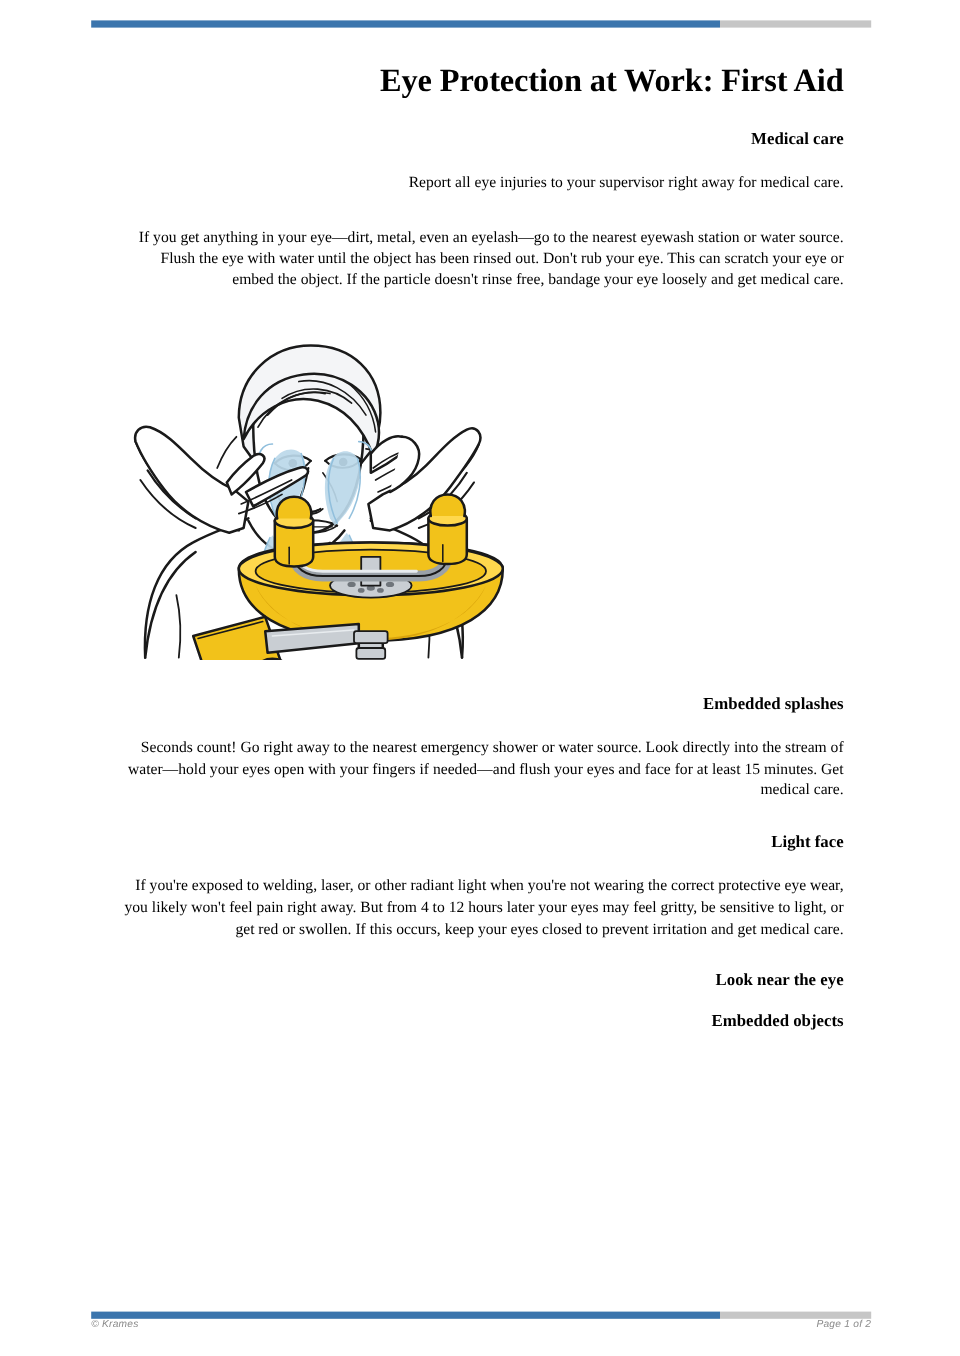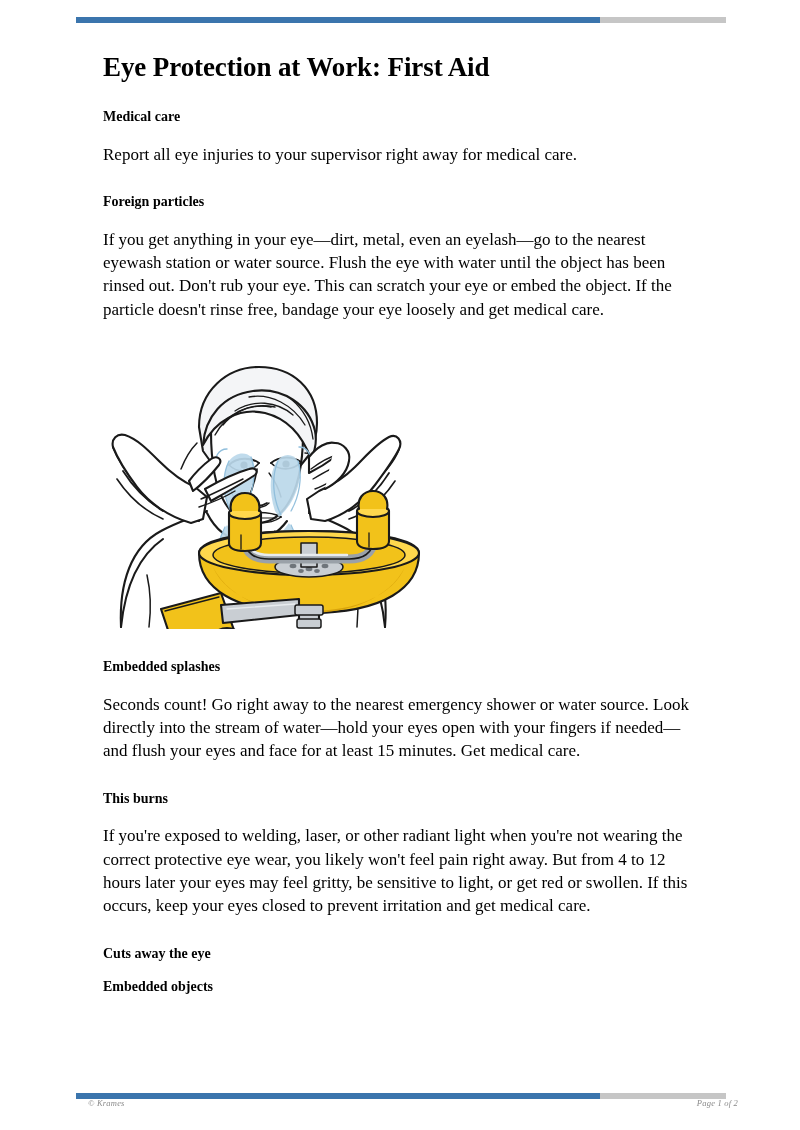--- a/index.html
+++ b/index.html
@@ -50,65 +50,65 @@
   }
   #footer-rule .seg-blue { width: 524px; }
   #footer-rule .seg-gray { width: 126px; }
 
   
   .content {
     position: absolute;
     left: 103px;
     top: 52px;
     width: 600px;
+    text-align: right;
   }
 
   .doc-title {
     font-size: 27px;
     font-weight: bold;
     line-height: 1.15;
     letter-spacing: -0.1px;
     margin: 0 0 26px 0;
   }
 
   .section-heading {
     font-size: 14px;
     font-weight: bold;
     line-height: 1.2;
     margin: 0 0 17px 0;
   }
 
   .body-text {
-    font-size: 17px;
+    font-size: 13px;
     line-height: 1.37;
     margin: 0 0 28px 0;
   }
   .body-text.tight { margin-bottom: 40px; }
 
   .section-heading.spaced { margin-top: 2px; }
 
   
   .figure {
     margin: 6px 0 30px 0;
     width: 600px;
     height: 268px;
     position: relative;
   }
   .figure svg { display: block; }
 
   
   .footer-text {
     position: absolute;
     top: 1098px;
-    font-family: Liberation Serif, serif;
+    font-family: Liberation Sans, sans-serif;
     font-size: 8.5px;
     font-style: italic;
     color: #8a8a8a;
     letter-spacing: 0.2px;
-    margin-left: 12px;
   }
   #footer-copyright { left: 76px; }
   #footer-pagenum  { left: 726px; transform: translateX(-100%); }
 </style>
 </head>
 <body>
 
 <div class="page">
 
   <div class="rule" id="header-rule">
@@ -116,21 +116,20 @@
     <div class="seg-gray"></div>
   </div>
 
   <div class="content">
 
     <h1 class="doc-title">Eye Protection at Work: First Aid</h1>
 
     <h2 class="section-heading">Medical care</h2>
     <p class="body-text">Report all eye injuries to your supervisor right away for medical care.</p>
 
-    <h2 class="section-heading">Foreign particles</h2>
     <p class="body-text tight">If you get anything in your eye—dirt, metal, even an eyelash—go to the nearest eyewash station or water source. Flush the eye with water until the object has been rinsed out. Don't rub your eye. This can scratch your eye or embed the object. If the particle doesn't rinse free, bandage your eye loosely and get medical care.</p>
 
     <div class="figure">
       <svg width="600" height="268" viewBox="0 0 600 268" xmlns="http://www.w3.org/2000/svg">
         <g fill="none" stroke="#1a1a1a" stroke-width="2.1" stroke-linecap="round" stroke-linejoin="round">
 
           <path d="M18 266 C 16 222, 28 186, 58 170 C 74 161, 92 156, 104 150" fill="#ffffff" stroke="#1a1a1a"></path>
           <path d="M282 266 C 286 220, 272 184, 244 168 C 230 160, 216 156, 206 150" fill="#ffffff" stroke="#1a1a1a"></path>
           <path d="M18 266 C 22 228, 34 196, 60 178 L 96 160 L 128 176 L 166 176 L 200 158
                    L 236 174 C 264 192, 280 226, 282 266 Z" fill="#ffffff" stroke="none"></path>
@@ -288,24 +287,24 @@
           <rect x="192" y="244" width="28" height="10" rx="2" fill="#C9CED3" stroke="#1a1a1a" stroke-width="1.5"></rect>
           <rect x="194" y="258" width="24" height="9" rx="2" fill="#C9CED3" stroke="#1a1a1a" stroke-width="1.5"></rect>
 
         </g>
       </svg>
     </div>
 
     <h2 class="section-heading spaced">Embedded splashes</h2>
     <p class="body-text">Seconds count! Go right away to the nearest emergency shower or water source. Look directly into the stream of water—hold your eyes open with your fingers if needed—and flush your eyes and face for at least 15 minutes. Get medical care.</p>
 
-    <h2 class="section-heading">This burns</h2>
+    <h2 class="section-heading">Light face</h2>
     <p class="body-text">If you're exposed to welding, laser, or other radiant light when you're not wearing the correct protective eye wear, you likely won't feel pain right away. But from 4 to 12 hours later your eyes may feel gritty, be sensitive to light, or get red or swollen. If this occurs, keep your eyes closed to prevent irritation and get medical care.</p>
 
-    <h2 class="section-heading">Cuts away the eye</h2>
+    <h2 class="section-heading">Look near the eye</h2>
 
     <h2 class="section-heading">Embedded objects</h2>
 
   </div>
 
   <div class="rule" id="footer-rule">
     <div class="seg-blue"></div>
     <div class="seg-gray"></div>
   </div>
 

